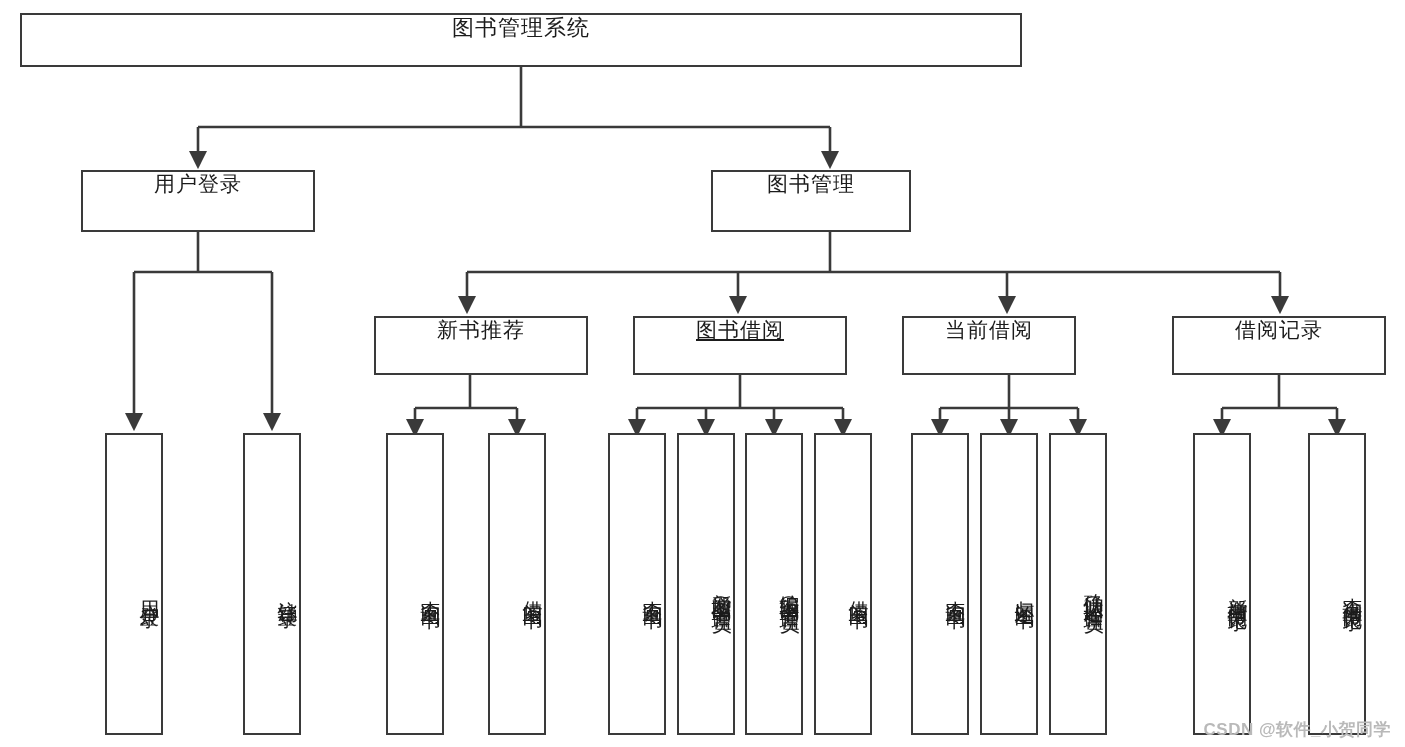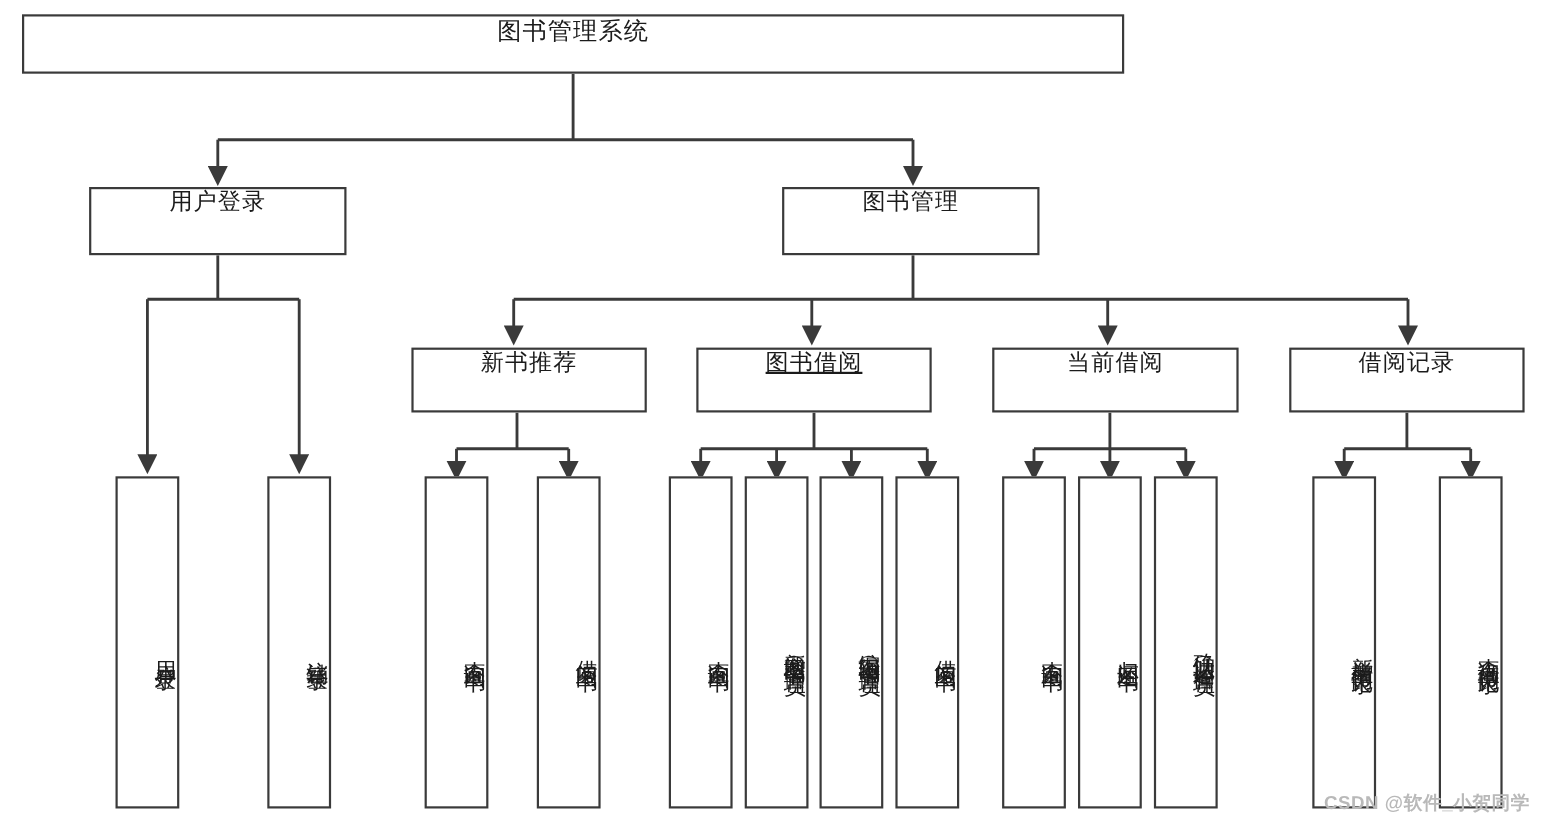--- a/index.html
+++ b/index.html
@@ -123,31 +123,31 @@
     </g>
   </svg>
 
   <div class="node root" style="left:20px; top:13px; width:1002px; height:54px;">
     <span>图书管理系统</span>
   </div>
 
   <div class="node" style="left:81px; top:170px; width:234px; height:62px;">
     <span>用户登录</span>
   </div>
-  <div class="node" style="left:711px; top:170px; width:234px; height:62px;">
+  <div class="node" style="left:711px; top:170px; width:200px; height:62px;">
     <span>图书管理</span>
   </div>
 
   <div class="node" style="left:374px; top:316px; width:214px; height:59px;">
     <span>新书推荐</span>
   </div>
   <div class="node" style="left:633px; top:316px; width:214px; height:59px;text-decoration:underline;">
     <span>图书借阅</span>
   </div>
-  <div class="node" style="left:902px; top:316px; width:224px; height:59px;">
+  <div class="node" style="left:902px; top:316px; width:174px; height:59px;">
     <span>当前借阅</span>
   </div>
   <div class="node" style="left:1172px; top:316px; width:214px; height:59px;">
     <span>借阅记录</span>
   </div>
 
   <div class="node leaf" style="left:105px; top:433px; width:58px; height:302px;">
     <span class="vtext">用户登录</span>
   </div>
   <div class="node leaf" style="left:243px; top:433px; width:58px; height:302px;">

